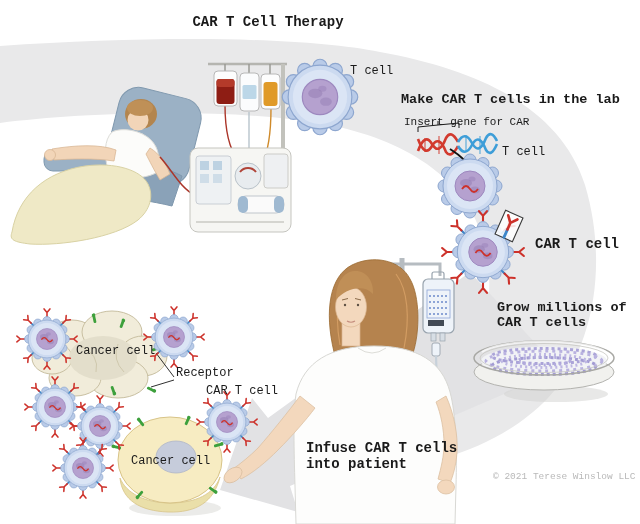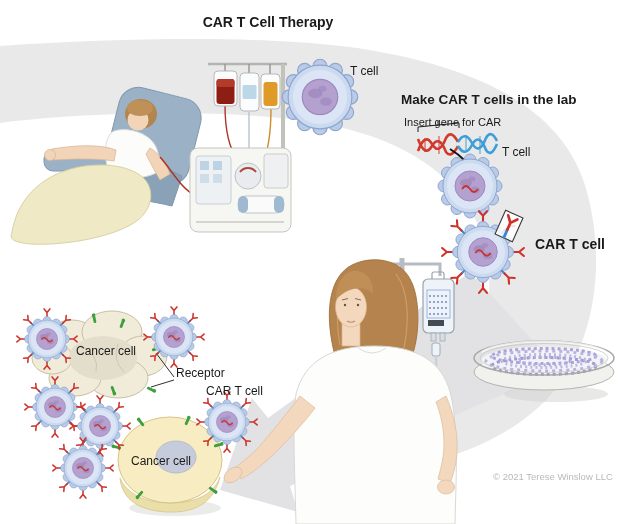--- a/index.html
+++ b/index.html
@@ -1,17 +1,17 @@
 <!DOCTYPE html>
 <html><head>
 <meta charset="utf-8">
 <style>
   html,body{margin:0;padding:0;background:#ffffff}
   .stage{position:relative;width:640px;height:524px;background:#fff;overflow:hidden;
-         font-family:Liberation Sans, sans-serif;color:#1a1a1a}
+         font-family:Liberation Mono, monospace;color:#1a1a1a}
   .stage svg{position:absolute;left:0;top:0}
   .lbl{position:absolute;white-space:pre-line;line-height:1.13;color:#1a1a1a}
   .b{font-weight:bold}
   .ctr{transform:translateX(-50%)}
 </style>
 </head>
 <body>
 
 <div class="stage">
 <svg width="640" height="524" viewBox="0 0 640 524">
@@ -256,18 +256,22 @@
   <use href="#cartcell" transform="translate(83,468) scale(0.7)"></use>
   <use href="#cartcell" transform="translate(227,422) scale(0.7)"></use>
 </svg>
 
   <div class="lbl b ctr" style="left:268px;top:15px;font-size:14px">CAR T Cell Therapy</div>
   <div class="lbl" style="left:350px;top:65px;font-size:12px">T cell</div>
   <div class="lbl b" style="left:401px;top:92px;font-size:13.5px">Make CAR T cells in the lab</div>
   <div class="lbl" style="left:404px;top:116px;font-size:11px">Insert gene for CAR</div>
   <div class="lbl" style="left:502px;top:146px;font-size:12px">T cell</div>
   <div class="lbl b" style="left:535px;top:237px;font-size:14px">CAR T cell</div>
+  <div class="lbl b" style="left:497px;top:300px;font-size:13.5px">Grow millions of
+CAR T cells</div>
   <div class="lbl" style="left:76px;top:345px;font-size:12px">Cancer cell</div>
   <div class="lbl" style="left:176px;top:367px;font-size:12px">Receptor</div>
   <div class="lbl" style="left:206px;top:385px;font-size:12px">CAR T cell</div>
   <div class="lbl" style="left:131px;top:455px;font-size:12px">Cancer cell</div>
+  <div class="lbl b" style="left:306px;top:441px;font-size:14px">Infuse CAR T cells
+into patient</div>
   <div class="lbl" style="left:493px;top:472px;font-size:9.5px;color:#b9b9b9">© 2021 Terese Winslow LLC</div>
 </div>
 
 </body></html>

